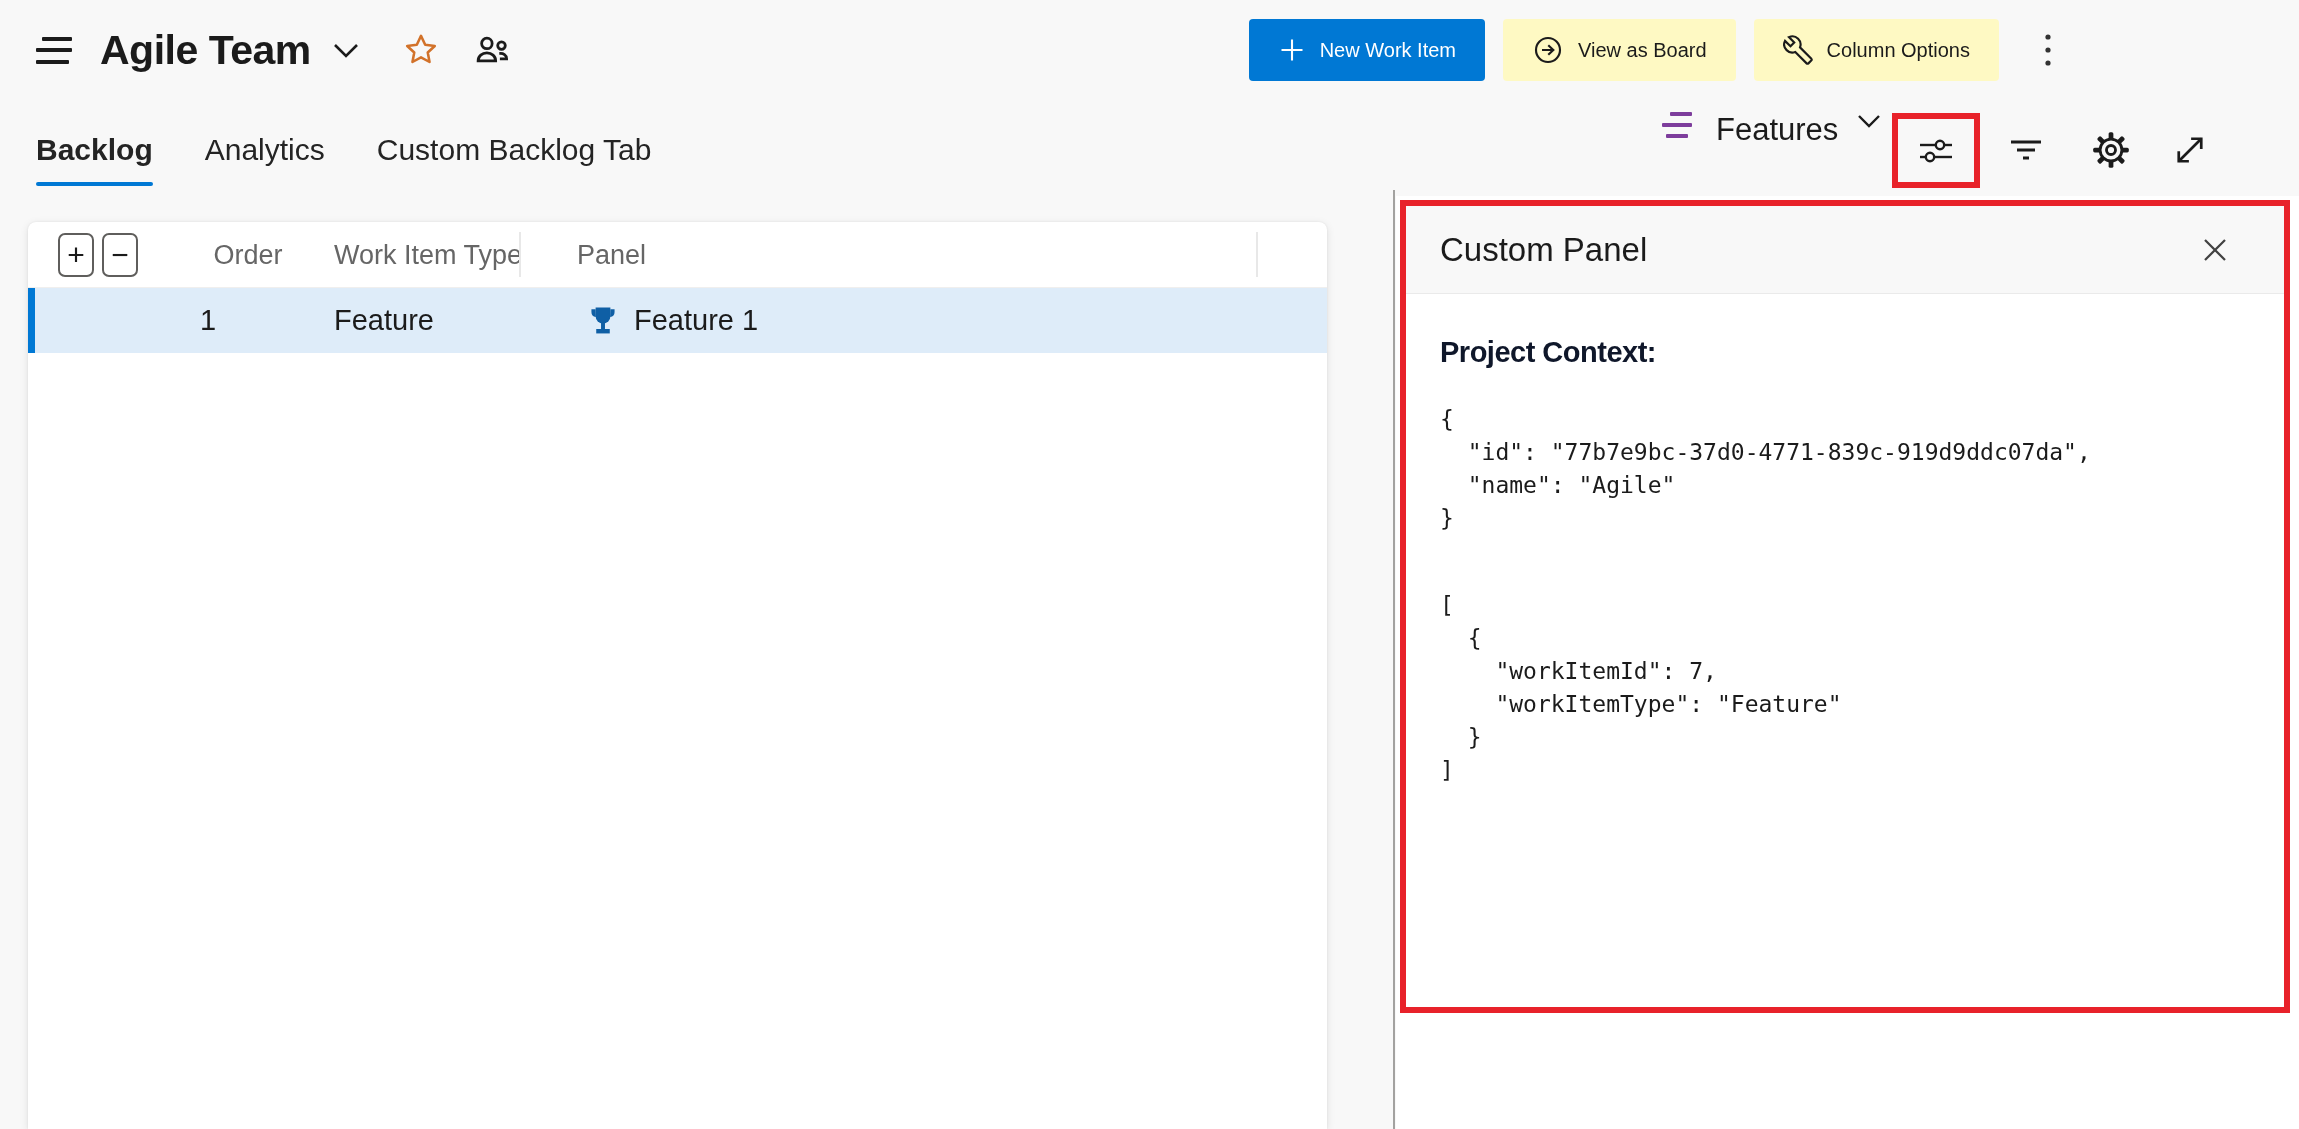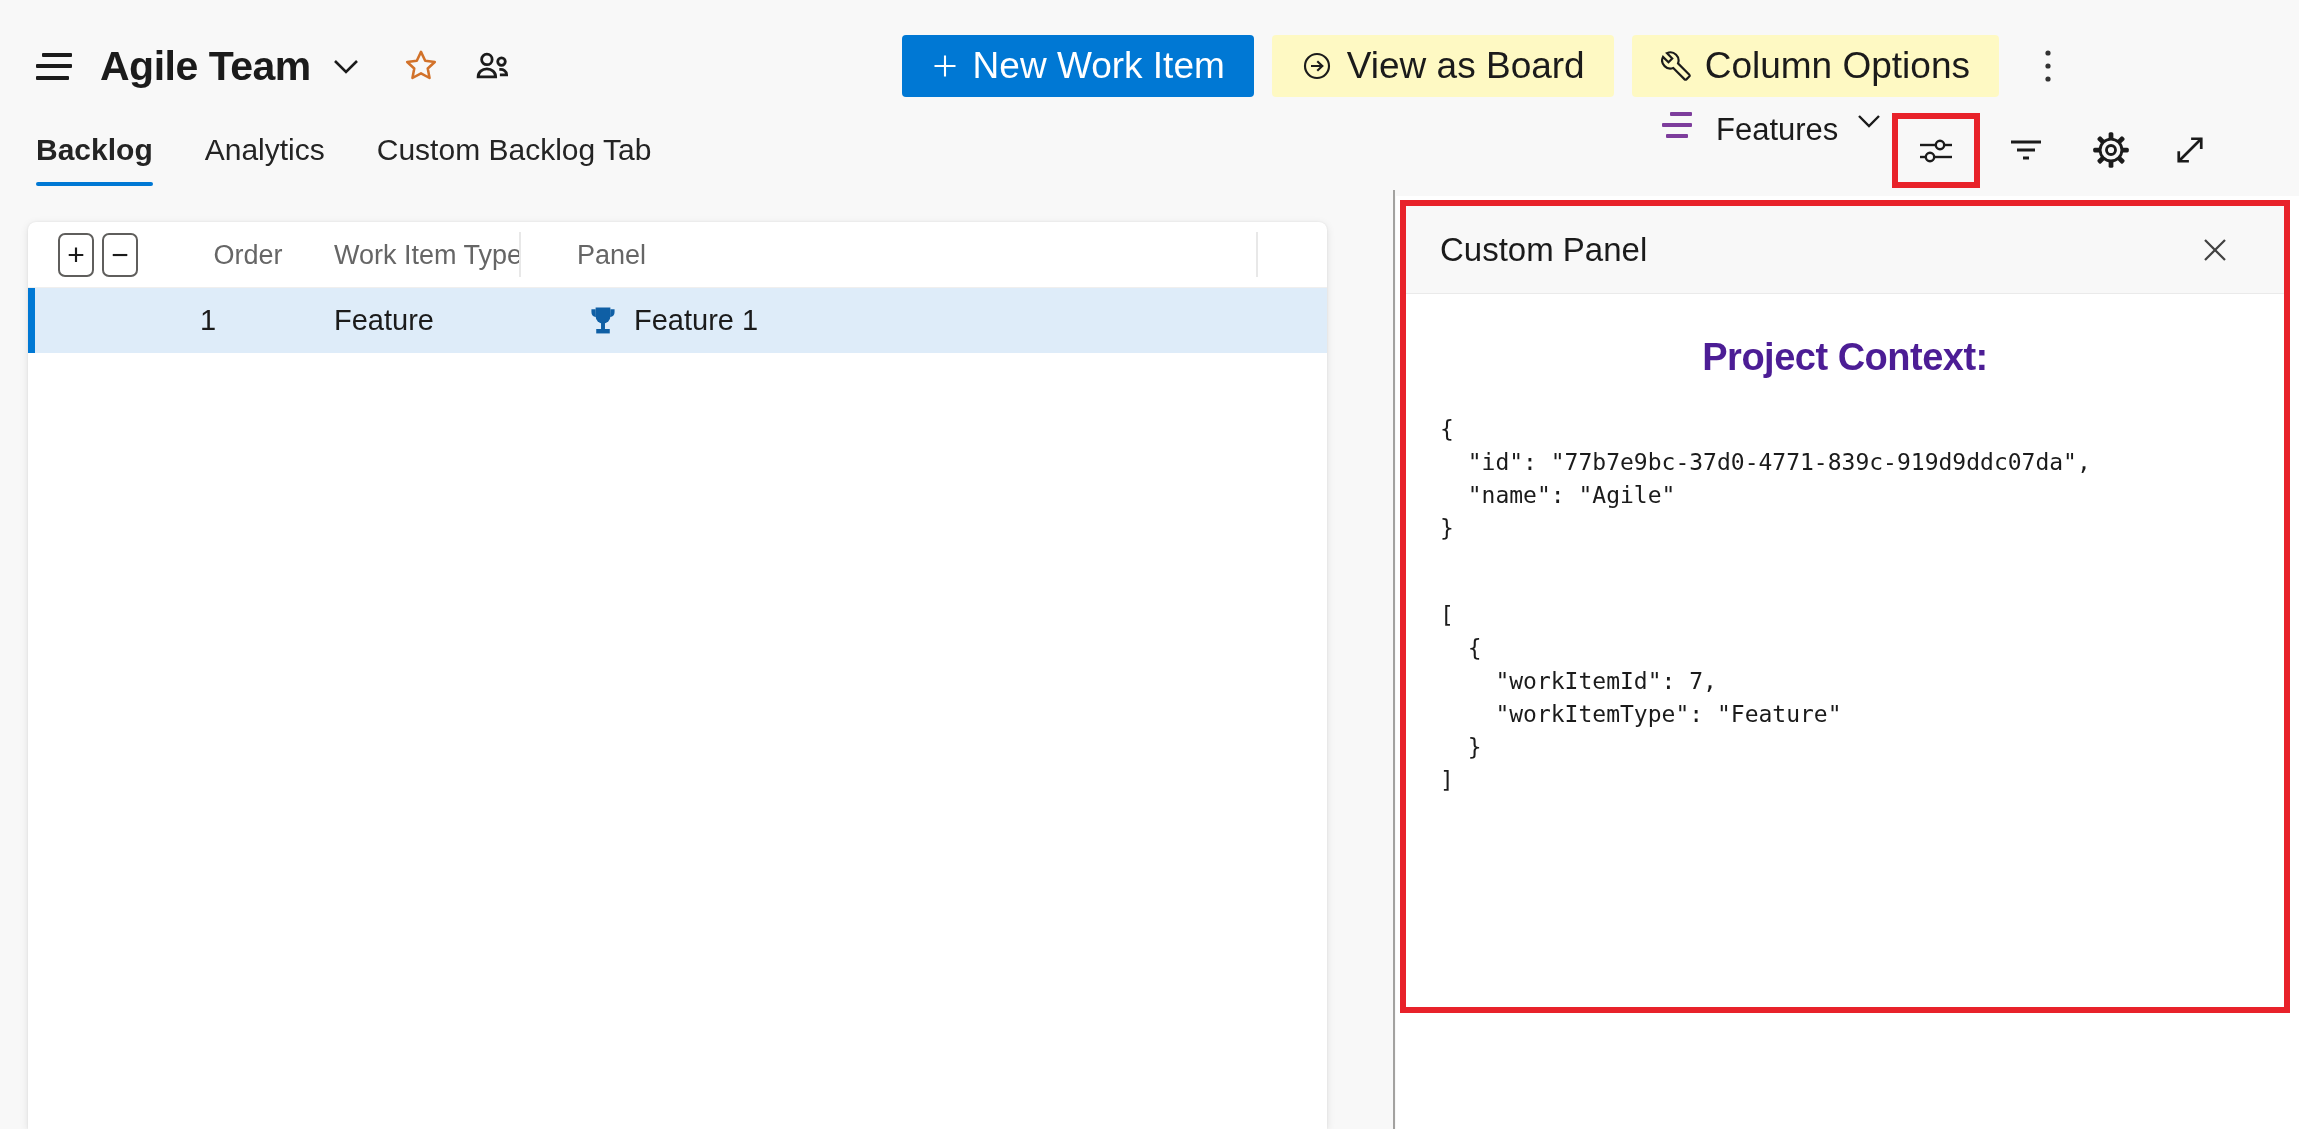--- a/index.html
+++ b/index.html
@@ -8,39 +8,39 @@
     font-family: "Liberation Sans", sans-serif;
     background: #f8f8f8;
     color: #1b1b1b;
     overflow: hidden;
     position: relative;
   }
   svg { display:block; }
 
   
   .commandbar {
-    position:absolute; top:16px; left:0; width:2123px; height:100px;
+    position:absolute; top:0; left:0; width:2123px; height:100px;
     display:flex; align-items:center; justify-content:space-between;
     padding:0 58px 0 36px;
   }
   .cb-left { display:flex; align-items:center; }
   .hamburger { width:36px; height:27px; display:flex; flex-direction:column; justify-content:space-between; cursor:pointer; }
   .hamburger i { display:block; height:4px; background:#1b1b1b; border-radius:1px; }
   .hamburger i:nth-child(1){ width:30px; margin-left:6px; }
   .hamburger i:nth-child(2){ width:36px; }
   .hamburger i:nth-child(3){ width:33px; }
   .team-title { font-size:41px; font-weight:600; margin-left:28px; letter-spacing:-0.5px; }
   .title-chevron { margin-left:20px; }
   .fav-star { margin-left:42px; }
   .team-icon { margin-left:34px; }
 
   .cb-right { display:flex; align-items:center; gap:18px; }
   .btn {
     height:62px; display:flex; align-items:center; gap:14px;
-    padding:0 28px; font-size:37px; border-radius:4px; cursor:pointer;
+    padding:0 28px; font-size:20px; border-radius:4px; cursor:pointer;
     border:1px solid transparent; white-space:nowrap;
   }
   .btn-primary { background:#0078d4; color:#fff; }
   .btn-secondary { background:#fef9c3; color:#1b1b1b; }
   .kebab { margin-left:14px; padding:8px 12px; cursor:pointer; }
 
   
   .tabsbar { position:absolute; top:112px; left:0; width:1828px; height:76px; }
   .tabs { position:absolute; left:36px; top:0; height:100%; display:flex; gap:52px; }
   .tab {
@@ -106,21 +106,21 @@
     border:6px solid #e8222a; background:#fff;
   }
   .panel-header {
     height:88px; background:#f8f8f8; border-bottom:1px solid #eaeaea;
     display:flex; align-items:center; justify-content:space-between;
     padding:0 48px 0 34px;
   }
   .panel-title { font-size:33px; color:#1b1b1b; }
   .close-btn { cursor:pointer; padding:6px; }
   .panel-body { padding:42px 34px 0 34px; }
-  .panel-body h2 { font-size:38px; font-weight:700; color:#4c1d95; letter-spacing:-0.5px;text-align:center; }
+  .panel-body h2 { font-size:29px; font-weight:700; color:#0f172a; letter-spacing:-0.5px; }
   .panel-body pre {
     font-family:"DejaVu Sans Mono","Liberation Mono",monospace;
     font-size:23px; line-height:33px; color:#1b1b1b;
     margin:34px 0 0 0;
   }
   .panel-section + .panel-section { margin-top:54px; }
 </style>
 </head>
 <body>
 

